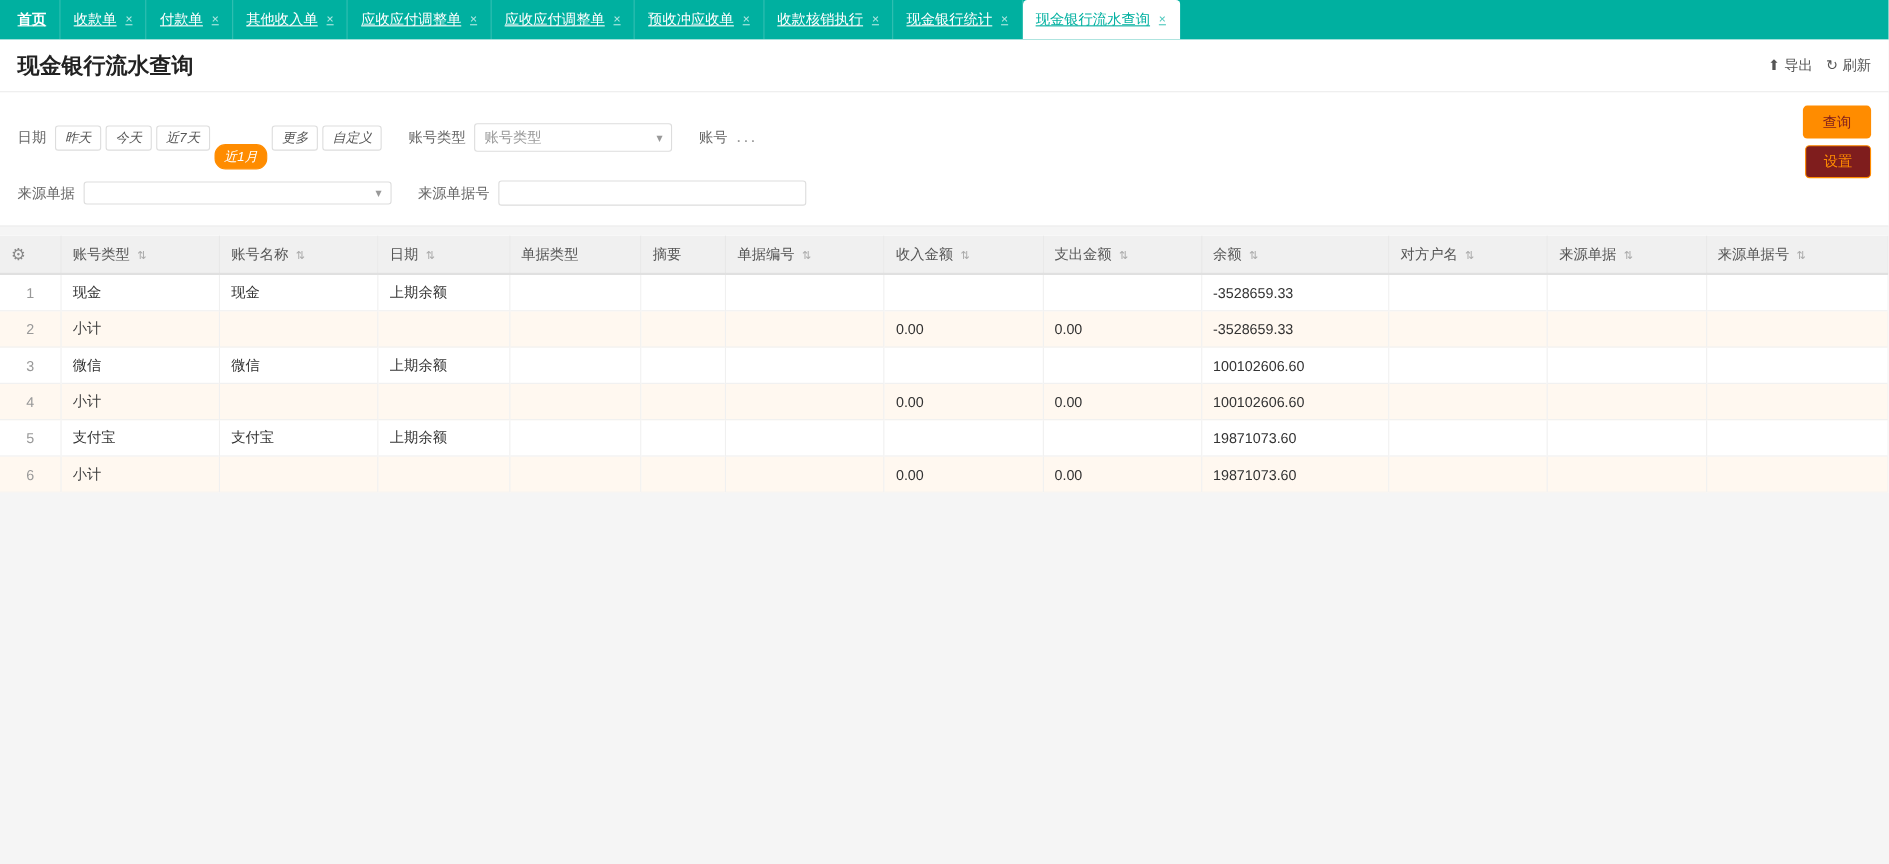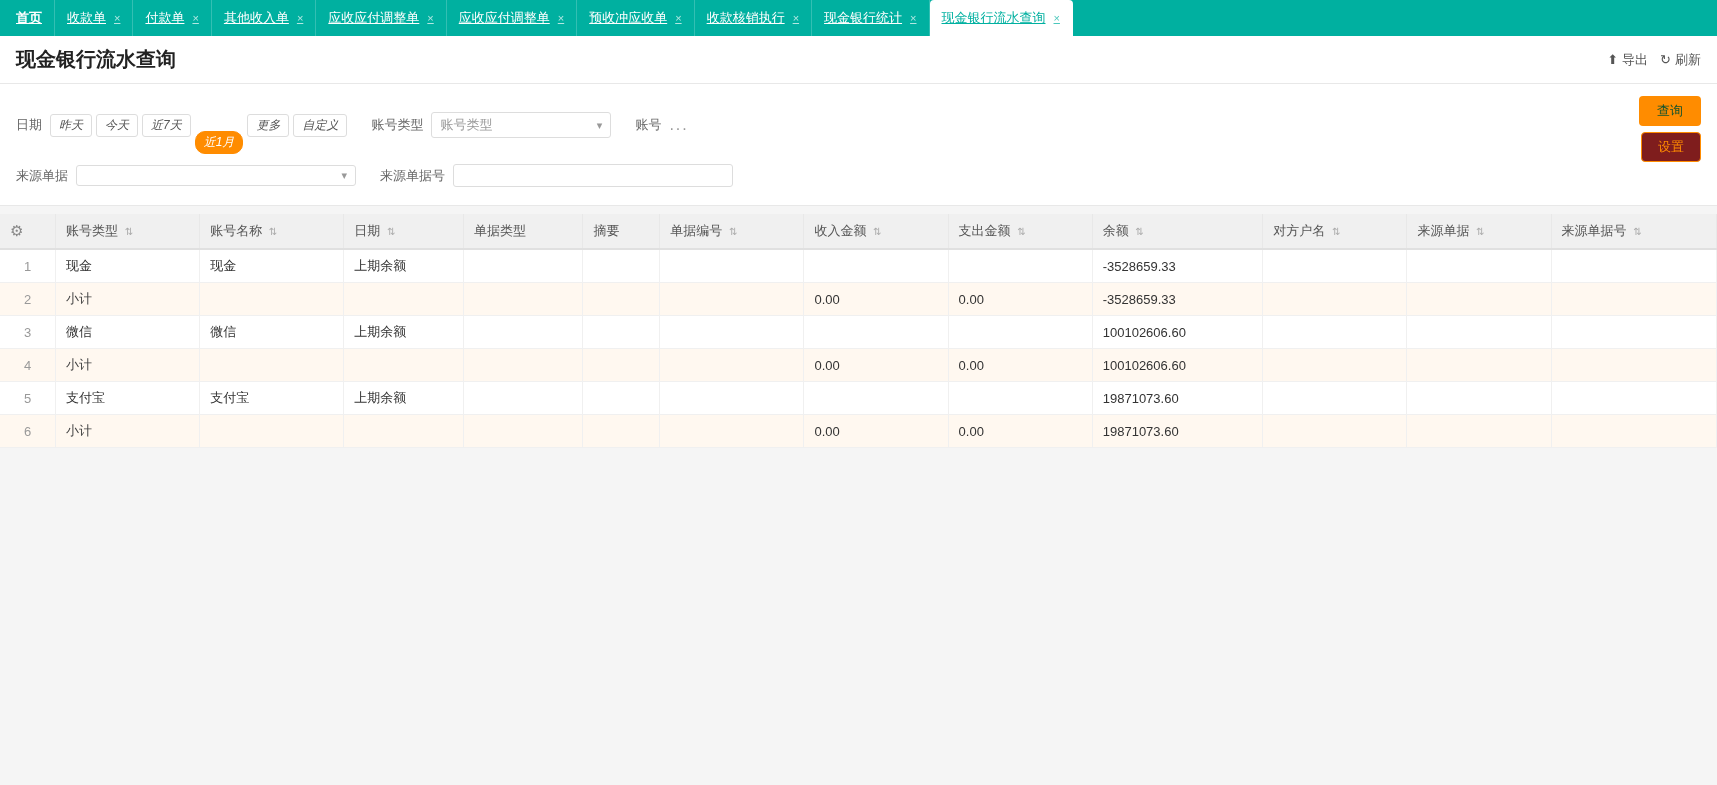--- a/index.html
+++ b/index.html
@@ -142,21 +142,21 @@
       flex: 1;
       color: #999;
       font-size: 13px;
     }
     .chevron-down {
       color: #999;
       font-size: 11px;
     }
     .btn-query {
       background: #ff8c00;
-      color: #14532d;
+      color: #7f1d1d;
       border: none;
       border-radius: 4px;
       padding: 6px 18px;
       font-size: 13px;
       cursor: pointer;
     }
     .btn-settings {
       background: #7f1d1d;
       color: #ff8c00;
       border: 1px solid #ff8c00;

